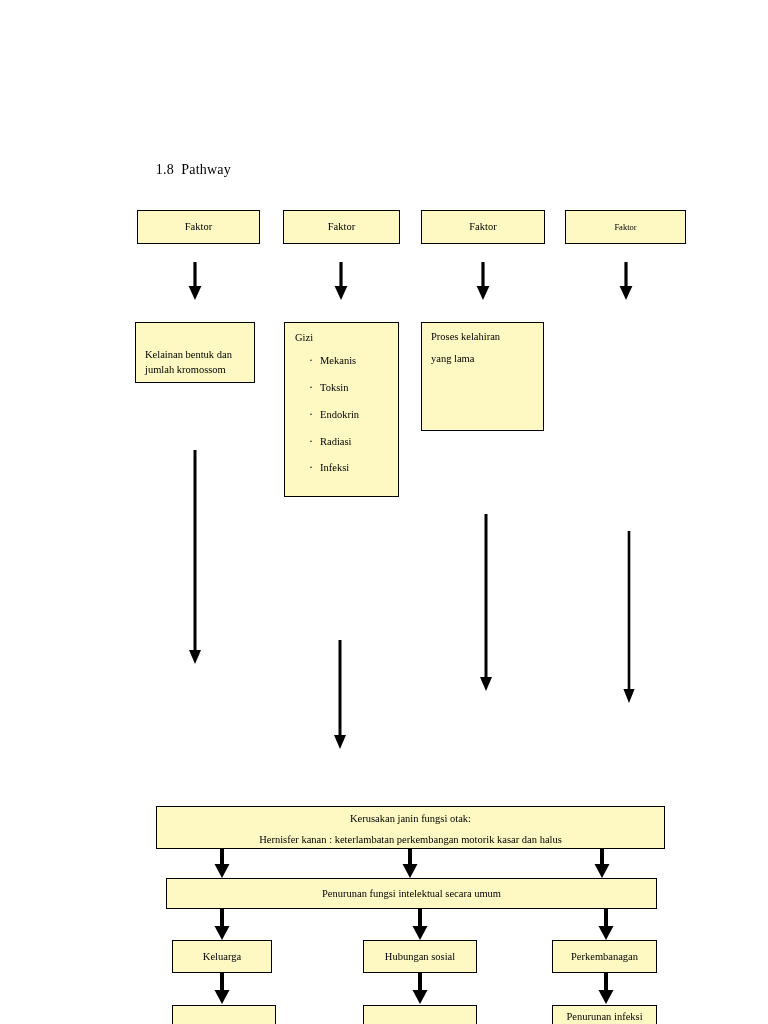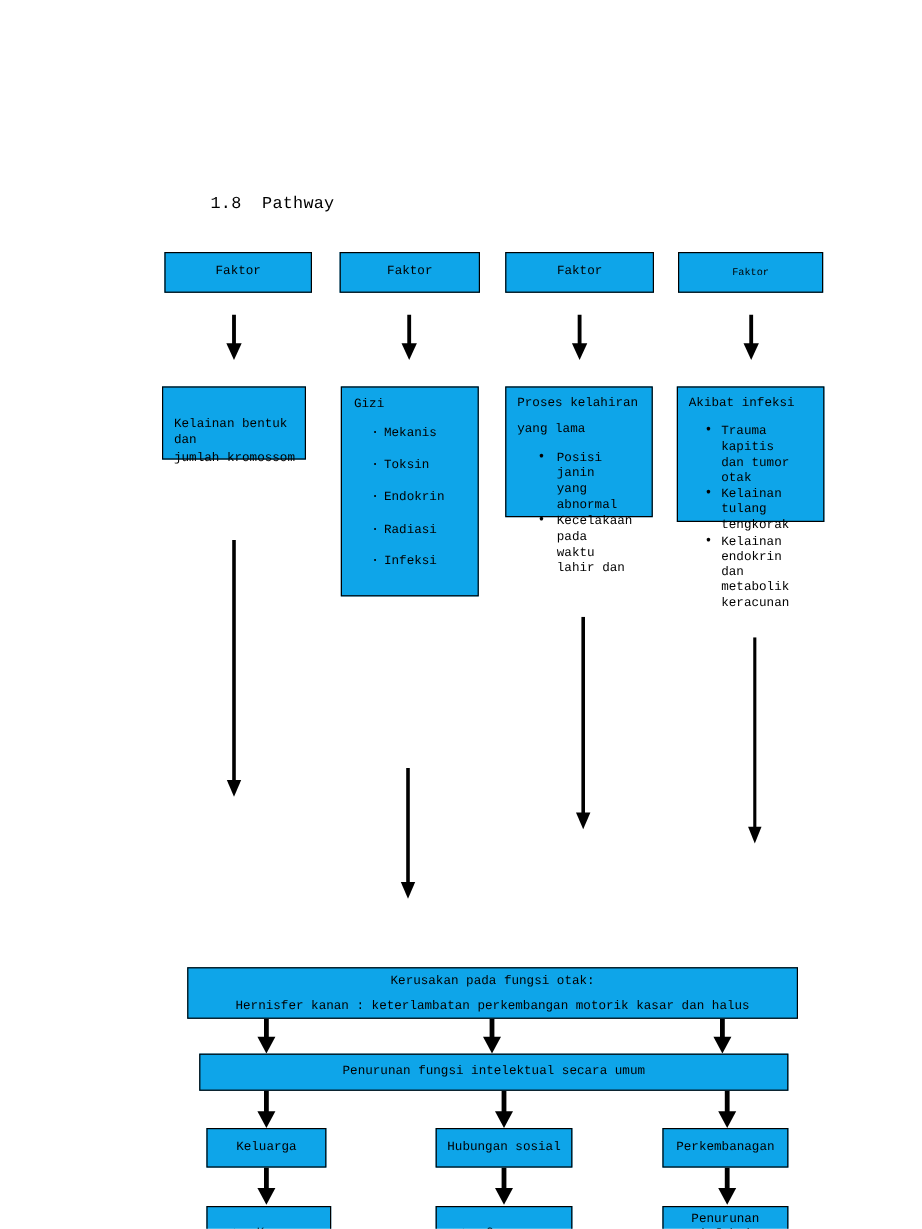--- a/index.html
+++ b/index.html
@@ -4,33 +4,33 @@
 <style>
   html,body{margin:0;padding:0;}
   body{
     width:768px;height:1024px;
     background:#ffffff;
     font-family:"Liberation Serif", serif;
     color:#000000;
     overflow:hidden;
     position:relative;
   }
-  .canvas{position:absolute;left:0;top:0;width:768px;height:832px;font-family:Liberation Mono, monospace;}
+  .canvas{position:absolute;left:0;top:0;width:768px;height:832px;}
 
   .heading{
     position:absolute;
     font-size:14px;
     letter-spacing:0.2px;
     white-space:pre;
   }
 
   .box{
     position:absolute;
     border:1.4px solid #000;
-    background:#0ea5e9;
+    background:#fef9c3;
     box-sizing:border-box;
   }
   .box.thick{border-width:1.8px;}
 
   .ctr{
     display:flex;align-items:center;justify-content:center;
     text-align:center;
   }
   .boxtext{font-size:10.5px;line-height:1.25;}
   .boxtext.small{font-size:8.5px;}
@@ -131,37 +131,23 @@
         <li>Radiasi</li>
         <li>Infeksi</li>
       </ul>
     </div>
   </div>
 
   <div class="box" style="left:421px;top:322px;width:123px;height:109px;">
     <div style="padding:7px 6px 0 9px;">
       <div class="boxtext left" style="margin-bottom:9px;">Proses kelahiran</div>
       <div class="boxtext left" style="margin-bottom:9px;">yang lama</div>
-      <ul class="bul" style="padding-left:4px;">
-        <li style="padding-left:18px;margin-bottom:2px;">Posisi janin yang abnormal</li>
-        <li style="padding-left:18px;">Kecelakaan pada waktu lahir dan</li>
-      </ul>
-    </div>
-  </div>
-
-  <div class="box" style="left:564px;top:322px;width:123px;height:113px;">
-    <div style="padding:7px 6px 0 9px;">
-      <div class="boxtext left" style="margin-bottom:9px;">Akibat infeksi</div>
-      <ul class="bul">
-        <li>Trauma kapitis dan tumor otak</li>
-        <li>Kelainan tulang tengkorak</li>
-        <li>Kelainan endokrin dan metabolik keracunan</li>
-      </ul>
-    </div>
-  </div>
+    </div>
+  </div>
+
 
   <div class="arrow" style="left:186px;top:450px;">
     <svg width="18" height="215" viewBox="0 0 18 215">
         <path d="M9 0 L9 202" stroke="#000" stroke-width="3" fill="none"></path>
         <path d="M9 214 L3 200 L15 200 Z" fill="#000"></path>
       </svg>
   </div>
   <div class="arrow" style="left:331px;top:640px;">
     <svg width="18" height="110" viewBox="0 0 18 110">
         <path d="M9 0 L9 97" stroke="#000" stroke-width="3" fill="none"></path>
@@ -176,21 +162,21 @@
   </div>
   <div class="arrow" style="left:620px;top:531px;">
     <svg width="18" height="173" viewBox="0 0 18 173">
         <path d="M9 0 L9 160" stroke="#000" stroke-width="2.6" fill="none"></path>
         <path d="M9 172 L3.4 158 L14.6 158 Z" fill="#000"></path>
       </svg>
   </div>
 
   <div class="box thick" style="left:156px;top:806px;width:509px;height:43px;">
     <div style="padding:5px 0 0 0;text-align:center;">
-      <div class="boxtext" style="margin-bottom:8px;">Kerusakan pada fungsi otak:</div>
+      <div class="boxtext" style="margin-bottom:8px;">Kerusakan janin fungsi otak:</div>
       <div class="boxtext">Hernisfer kanan : keterlambatan perkembangan motorik kasar dan halus</div>
     </div>
   </div>
 
   <div class="arrow" style="left:212px;top:849px;">
     <svg width="20" height="30" viewBox="0 0 20 30">
         <path d="M10 0 L10 17" stroke="#000" stroke-width="4" fill="none"></path>
         <path d="M10 29 L2.5 15 L17.5 15 Z" fill="#000"></path>
       </svg>
   </div>

